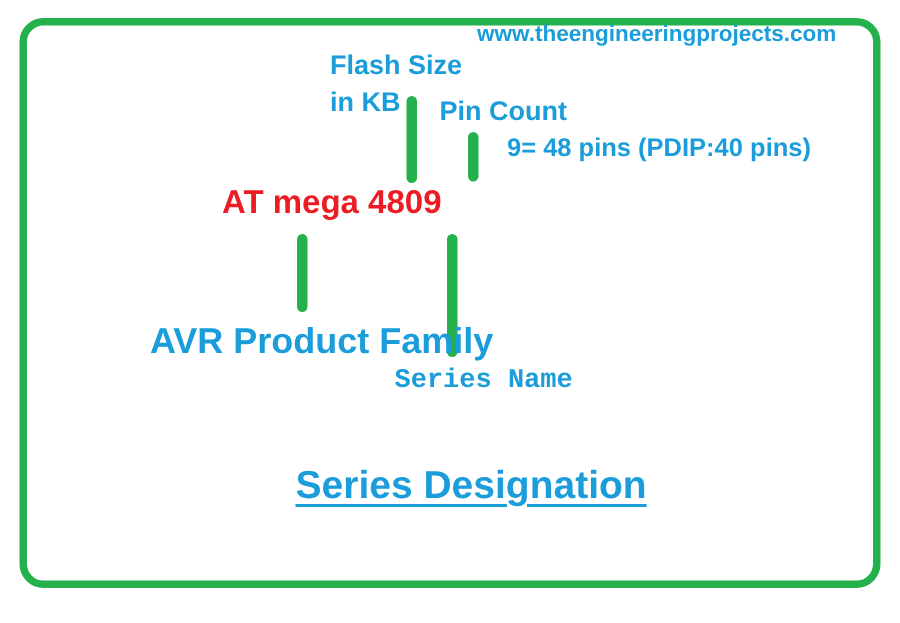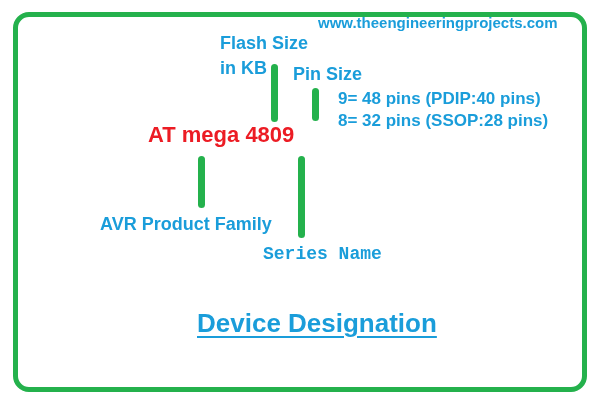--- a/index.html
+++ b/index.html
@@ -18,21 +18,21 @@
     border-radius:16px;
   }
   .blue{color:var(--blue,#1A9DDA);font-weight:bold;}
   .red{color:var(--red,#EC1C24);font-weight:bold;}
   .abs{position:absolute;white-space:nowrap;}
   .watermark{left:318px;top:14px;font-size:15px;}
   .flash-label{left:220px;top:31px;font-size:18px;line-height:25px;}
   .pin-count-label{left:293px;top:64px;font-size:18px;}
   .pin-details{left:338px;top:88px;font-size:17px;line-height:22px;}
   .mcu-name{left:148px;top:122px;font-size:22px;letter-spacing:0px;}
-  .avr-label{left:100px;top:214px;font-size:18px;}
+  .avr-label{left:100px;top:214px;font-size:24px;}
   .series-label{left:263px;top:244px;font-size:18px;font-family:Liberation Mono, monospace;}
   .page-title{left:197px;top:308px;font-size:26px;text-decoration:underline;text-underline-offset:4px;}
   .vline{
     position:absolute;width:7px;
     background:var(--green,#24B14C);
     border-radius:3.5px;
   }
   .vline-flash{left:271px;top:64px;height:58px;}
   .vline-pin{left:312px;top:88px;height:33px;}
   .vline-avr{left:198px;top:156px;height:52px;}
@@ -47,33 +47,32 @@
 
   <div class="abs blue watermark">www.theengineeringprojects.com</div>
 
   <div class="abs blue flash-label">
     <div>Flash Size</div>
     <div>in KB</div>
   </div>
 
   <div class="vline vline-flash"></div>
 
-  <div class="abs blue pin-count-label">Pin Size</div>
+  <div class="abs blue pin-count-label">Pin Count</div>
 
   <div class="vline vline-pin"></div>
 
   <div class="abs blue pin-details">
     <div>9= 48 pins (PDIP:40 pins)</div>
-    <div>8= 32 pins (SSOP:28 pins)</div>
   </div>
 
   <div class="abs red mcu-name">AT mega 4809</div>
 
   <div class="vline vline-avr"></div>
   <div class="vline vline-series"></div>
 
   <div class="abs blue avr-label">AVR Product Family</div>
 
   <div class="abs blue series-label">Series Name</div>
 
-  <div class="abs blue page-title">Device Designation</div>
+  <div class="abs blue page-title">Series Designation</div>
 
 </div>
 
 </body></html>

